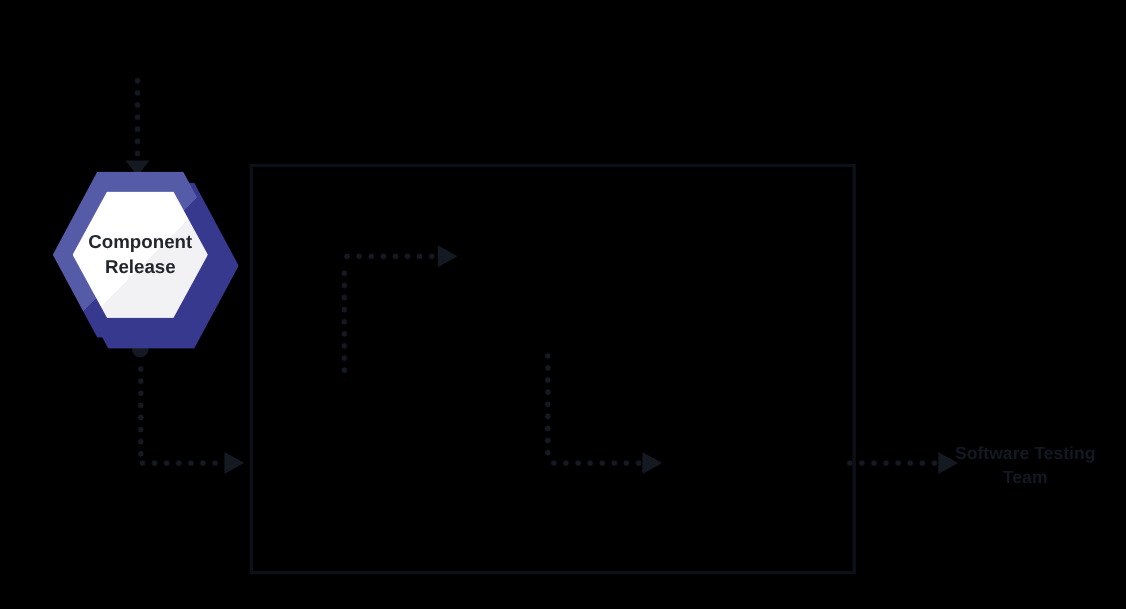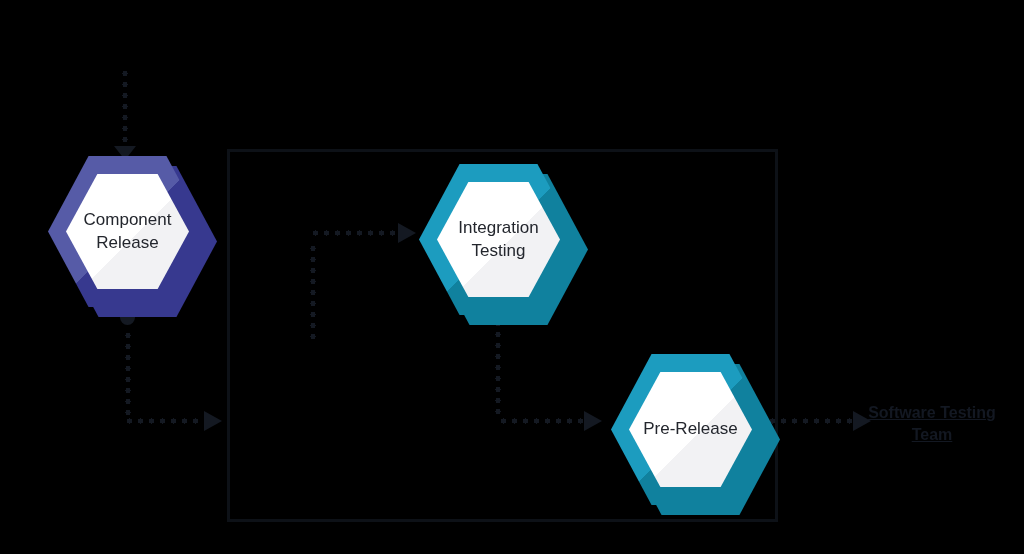--- a/index.html
+++ b/index.html
@@ -16,21 +16,21 @@
     border:3px solid var(--box-border,#0d1117);
   }
   
   .heading{
     position:absolute;
     font-size:16px;font-weight:bold;line-height:1.35;
     color:var(--heading-text,#131822);
     text-align:center;
   }
   .heading.start{left:27px;top:29px;width:196px;}
-  .heading.end{left:852px;top:402px;width:160px;text-decoration:underline;}
+  .heading.end{left:852px;top:402px;width:160px;}
 
   
   .hex{position:absolute;width:159px;height:151px;}
   .hex-shadow,.hex-ring,.hex-inner{
     clip-path:polygon(0 50%,25.5% 0,74.5% 0,100% 50%,74.5% 100%,25.5% 100%);
   }
   .hex-shadow{
     position:absolute;inset:0;
     transform:translate(10px,10px);
     background:var(--shadow);
@@ -41,21 +41,21 @@
   }
   .hex-inner{
     position:absolute;inset:18px;
     background:linear-gradient(135deg,var(--inner-fill,#fff) 0 55%,#f2f2f4 55% 100%);
   }
   .hex-label{
     position:absolute;inset:0;
     display:flex;align-items:center;justify-content:center;
     text-align:center;
     padding:0 27px;
-    font-size:17px;font-weight:normal;line-height:1.3;
+    font-size:17px;font-weight:bold;line-height:1.3;
     color:var(--label-text,#23262d);
   }
   #n-cr{left:48px;top:156px;}
   #n-bu{left:236px;top:347px;}
   #n-it{left:419px;top:164px;}
   #n-pr{left:611px;top:354px;}
 
   
   .dots-v,.dots-h{position:absolute;background-repeat:repeat;}
   .dots-v{
@@ -131,27 +131,15 @@
   <div class="tri-right a5head"></div>
 
   <div class="hex" id="n-cr" style="--main: #565BA7; --shadow: #37398F;">
     <div class="hex-shadow"></div>
     <div class="hex-ring"></div>
     <div class="hex-inner"></div>
     <div class="hex-label">Component Release</div>
   </div>
 
 
-  <div class="hex" id="n-it" style="--main: #1C9CBF; --shadow: #10819E;">
-    <div class="hex-shadow"></div>
-    <div class="hex-ring"></div>
-    <div class="hex-inner"></div>
-    <div class="hex-label">Integration Testing</div>
-  </div>
 
-  <div class="hex" id="n-pr" style="--main: #1C9CBF; --shadow: #10819E;">
-    <div class="hex-shadow"></div>
-    <div class="hex-ring"></div>
-    <div class="hex-inner"></div>
-    <div class="hex-label">Pre-Release</div>
-  </div>
 
 </div>
 
 </body></html>

